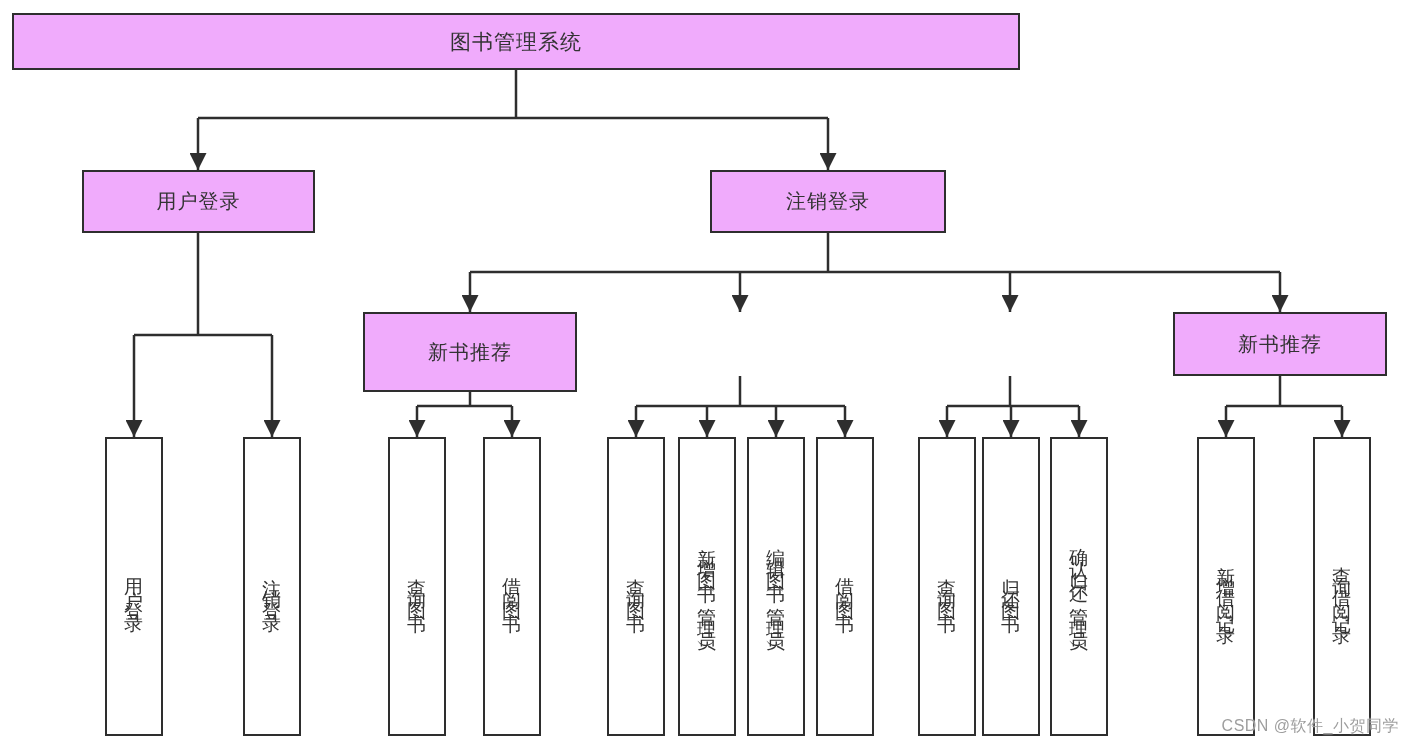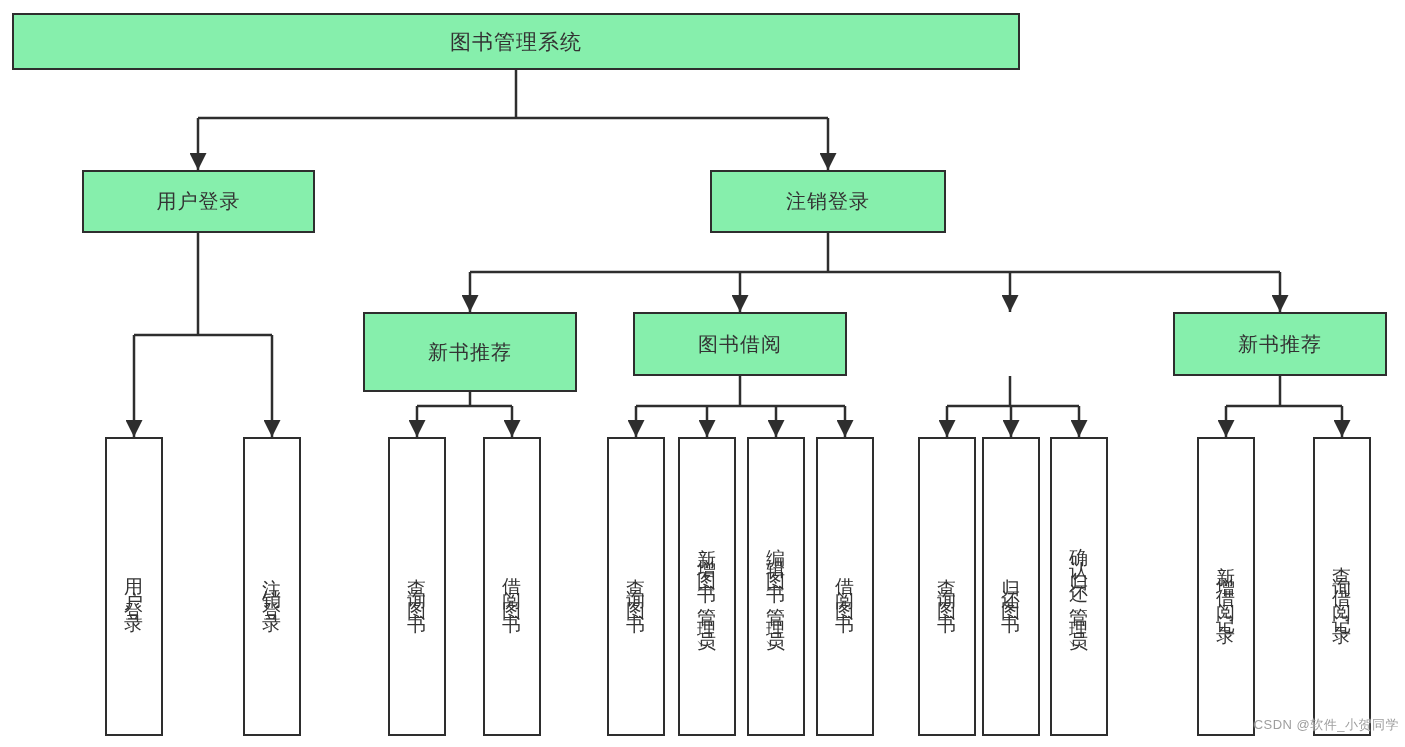--- a/index.html
+++ b/index.html
@@ -18,21 +18,21 @@
   #connectors {
     position: absolute;
     left: 0; top: 0;
     width: 1405px;
     height: 747px;
     z-index: 1;
   }
   .box {
     position: absolute;
     box-sizing: border-box;
-    background: #86efac;
+    background: #f0abfc;
     border: 2.5px solid #2e2e2e;
     display: flex;
     align-items: center;
     justify-content: center;
     color: #333333;
     z-index: 2;
     letter-spacing: 1px;
     font-family: Liberation Serif, serif;
   }
   .lvl1 { font-size: 21px; }
@@ -53,21 +53,21 @@
     font-size: 19px;
     letter-spacing: 12px;
     color: #333333;
     white-space: nowrap;
     line-height: 1;
   }
   #watermark {
     position: absolute;
     right: 6px;
     top: 716px;
-    font-size: 13px;
+    font-size: 16px;
     color: #9e9e9e;
     z-index: 3;
     letter-spacing: 0.5px;
     text-shadow: 0 0 2px #ffffff;
   }
 </style>
 </head>
 <body>
 
 <div id="stage">
@@ -121,21 +121,20 @@
       <path d="M1342,406 L1342,437" marker-end="url(#arrow)"></path>
     </g>
   </svg>
 
   <div class="box lvl1" style="left:12px;top:13px;width:1008px;height:57px">图书管理系统</div>
 
   <div class="box lvl2" style="left:82px;top:170px;width:233px;height:63px">用户登录</div>
   <div class="box lvl2" style="left:710px;top:170px;width:236px;height:63px">注销登录</div>
 
   <div class="box lvl3" style="left:363px;top:312px;width:214px;height:80px">新书推荐</div>
-  <div class="box lvl3" style="left:633px;top:312px;width:214px;height:64px">图书借阅</div>
   <div class="box lvl3" style="left:1173px;top:312px;width:214px;height:64px">新书推荐</div>
 
   <div class="vbox" style="left:105px;top:437px;width:58px;height:299px">
     <span class="vtext">用户登录</span>
   </div>
   <div class="vbox" style="left:243px;top:437px;width:58px;height:299px">
     <span class="vtext">注销登录</span>
   </div>
 
   <div class="vbox" style="left:388px;top:437px;width:58px;height:299px">

